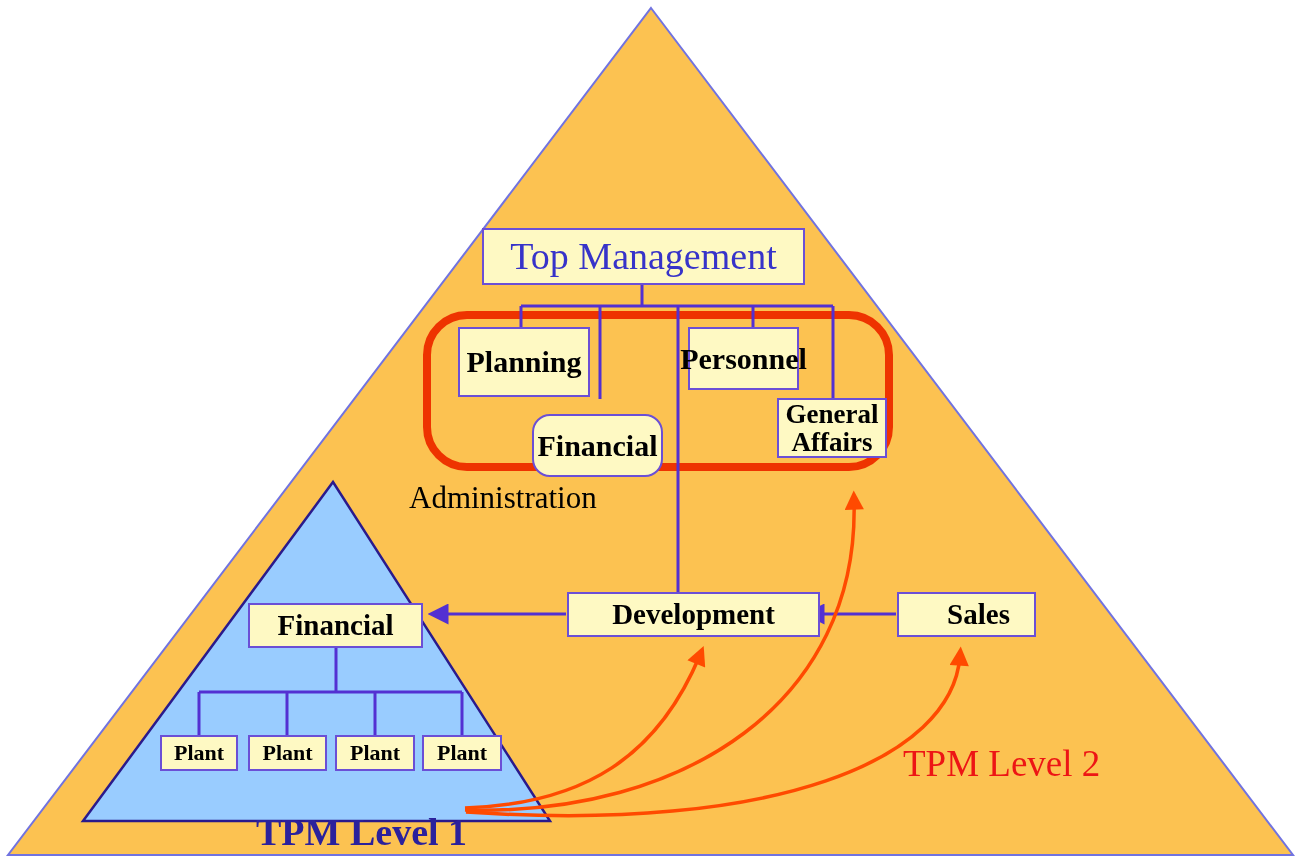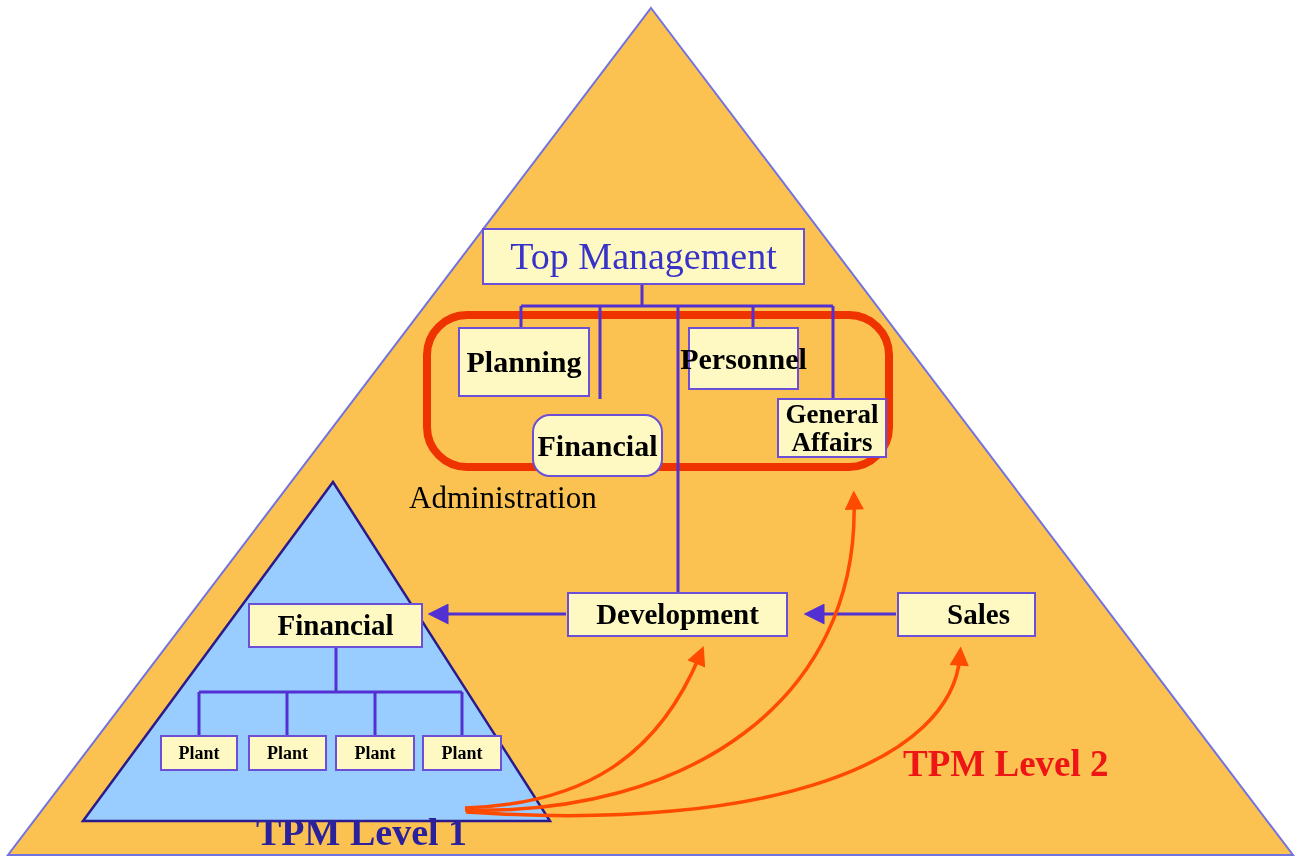--- a/index.html
+++ b/index.html
@@ -25,25 +25,25 @@
     position:absolute;box-sizing:border-box;background:#fef9c3;
     border:2px solid var(--box-border);
     display:flex;align-items:center;justify-content:center;
     font-weight:bold;color:#000;text-align:center;line-height:1.05;
     white-space:nowrap;
   }
   .box--tm{font-weight:normal;color:var(--tm-text);font-size:38px;}
   .box--dept{font-size:30px;}
   .box--ga{font-size:27px;white-space:normal;padding:0 1px;}
   .box--mid{font-size:29px;}
-  .box--plant{font-size:18px;}
+  .box--plant{font-size:22px;}
   .freelabel{position:absolute;white-space:nowrap;}
   .freelabel--admin{font-size:31px;color:#000000;}
   .freelabel--tpm1{font-size:38px;font-weight:bold;color:var(--tpm1-text);}
-  .freelabel--tpm2{font-size:37px;font-weight:bold;color:var(--tpm2-text);}
+  .freelabel--tpm2{font-size:37px;font-weight:normal;color:var(--tpm2-text);}
 </style>
 </head>
 <body>
 
 <div class="stage">
 
   <svg width="1300" height="864" viewBox="0 0 1300 864">
     <defs>
       <marker id="orangeHead" viewBox="0 0 10 10" refX="5" refY="5" markerWidth="7" markerHeight="5.5" orient="auto">
         <path d="M0,0 L10,5 L0,10 Z" fill="#FF4A00"></path>
@@ -74,21 +74,21 @@
   <div class="box box--tm" style="left:482px;top:228px;width:323px;height:57px;">Top Management</div>
 
   <div class="box box--dept" style="left:458px;top:327px;width:132px;height:70px;">Planning</div>
 
   <div class="box box--dept" style="left:688px;top:327px;width:111px;height:63px;">Personnel</div>
 
   <div class="box box--dept" style="left:532px;top:414px;width:131px;height:63px;border-radius:18px;">Financial</div>
 
   <div class="box box--ga" style="left:777px;top:398px;width:110px;height:60px;">General Affairs</div>
 
-  <div class="box box--mid" style="left:567px;top:592px;width:221px;height:45px;">Development</div>
+  <div class="box box--mid" style="left:567px;top:592px;width:253px;height:45px;">Development</div>
 
   <div class="box box--mid" style="left:897px;top:592px;width:139px;height:45px;padding-left:24px;">Sales</div>
 
   <div class="box box--mid" style="left:248px;top:603px;width:175px;height:45px;">Financial</div>
 
   <div class="box box--plant" style="left:160px;top:735px;width:78px;height:36px;">Plant</div>
   <div class="box box--plant" style="left:248px;top:735px;width:79px;height:36px;">Plant</div>
   <div class="box box--plant" style="left:335px;top:735px;width:80px;height:36px;">Plant</div>
   <div class="box box--plant" style="left:422px;top:735px;width:80px;height:36px;">Plant</div>
 

